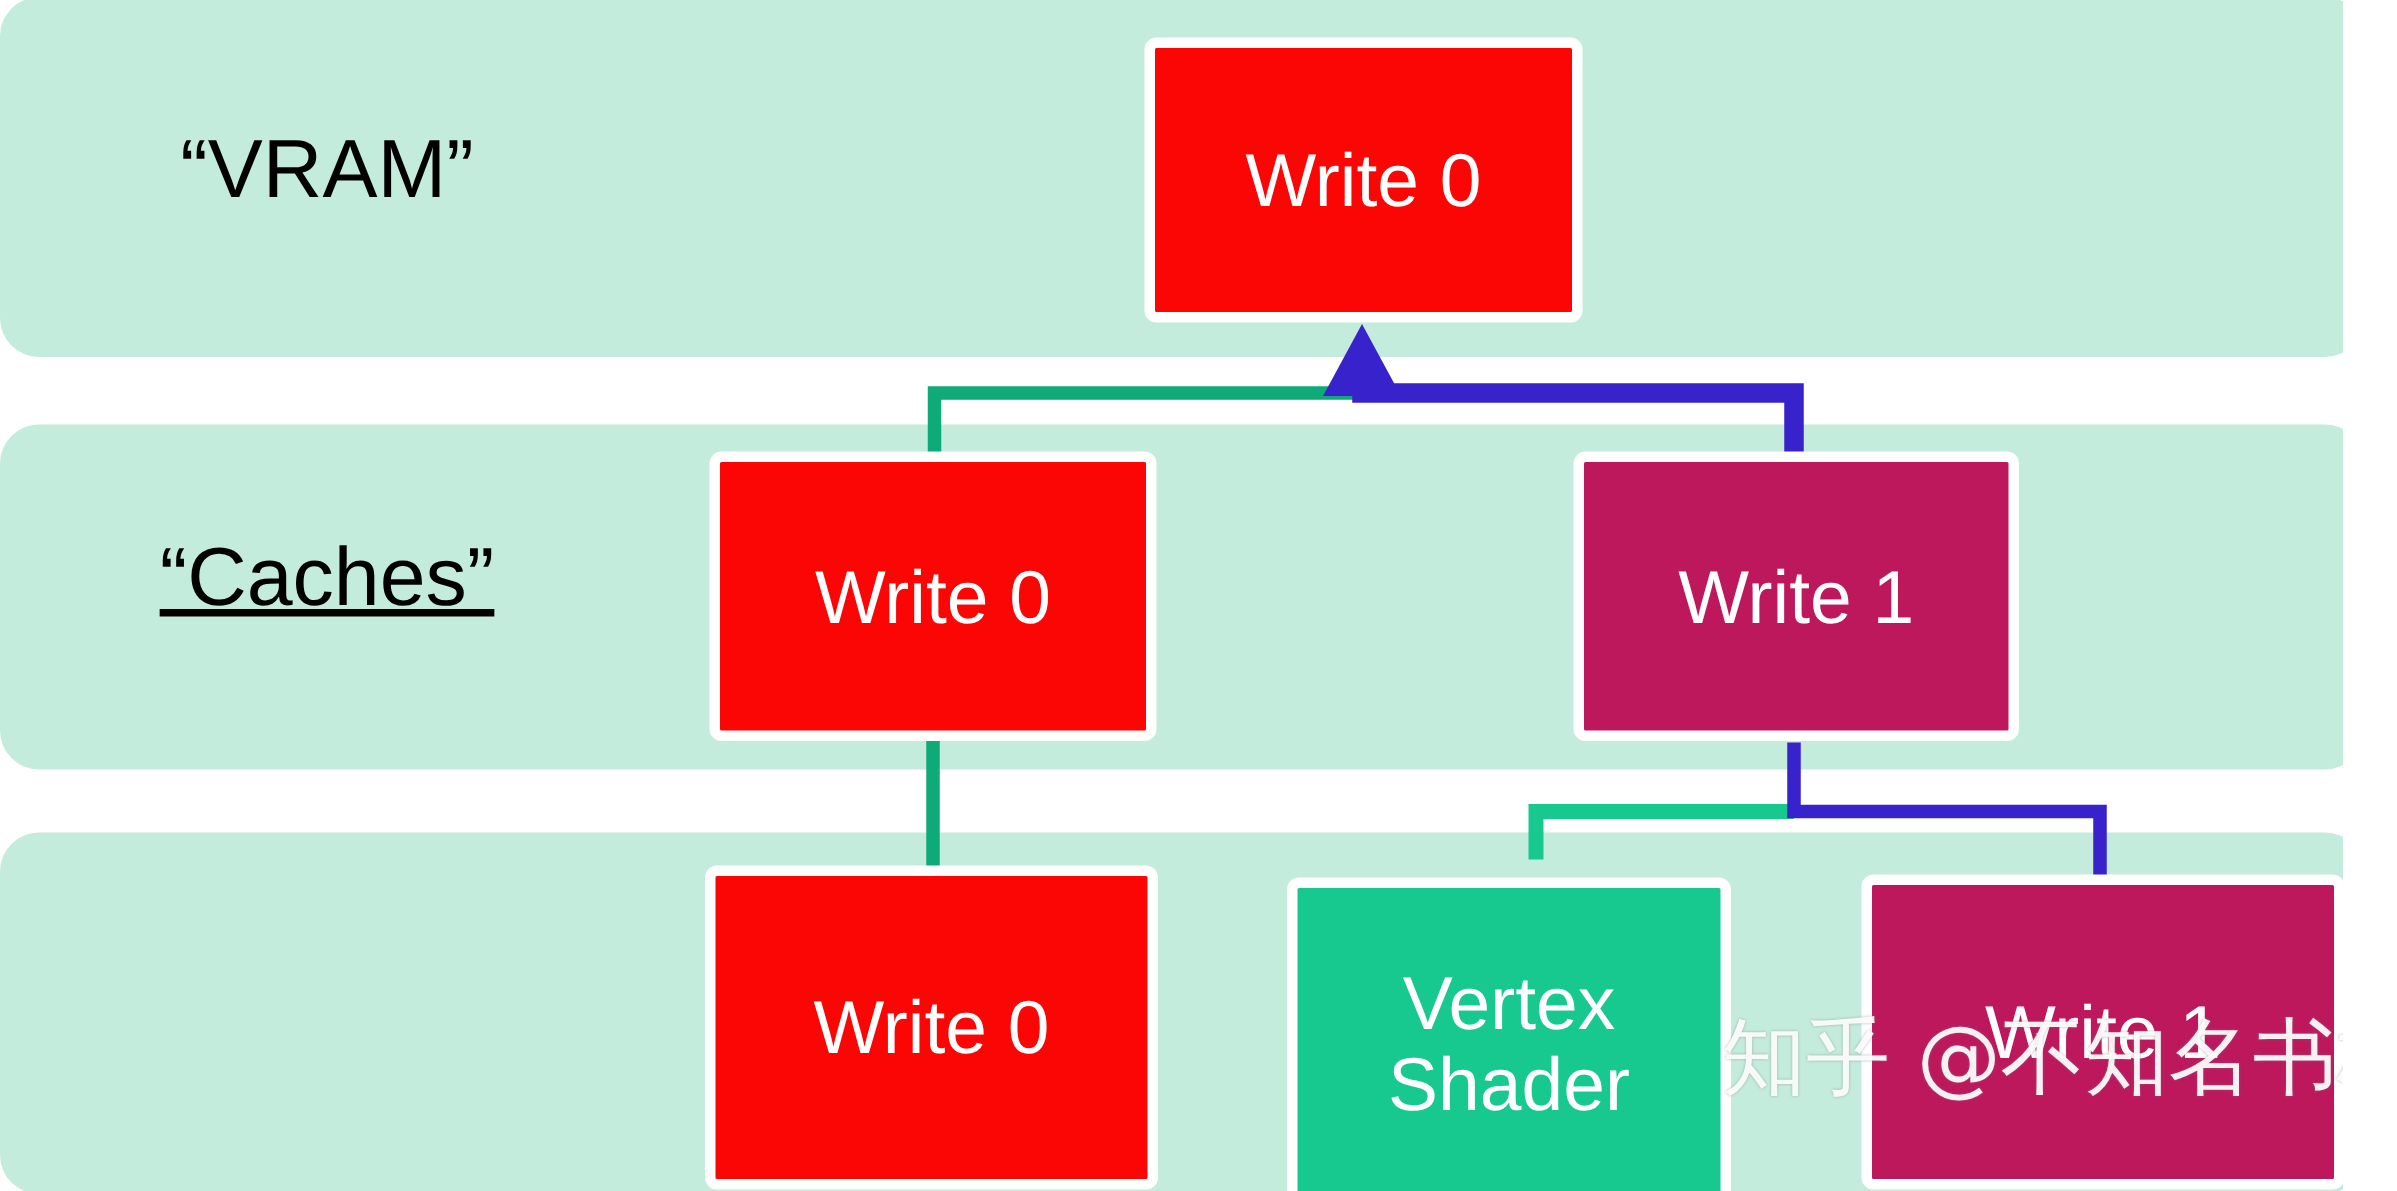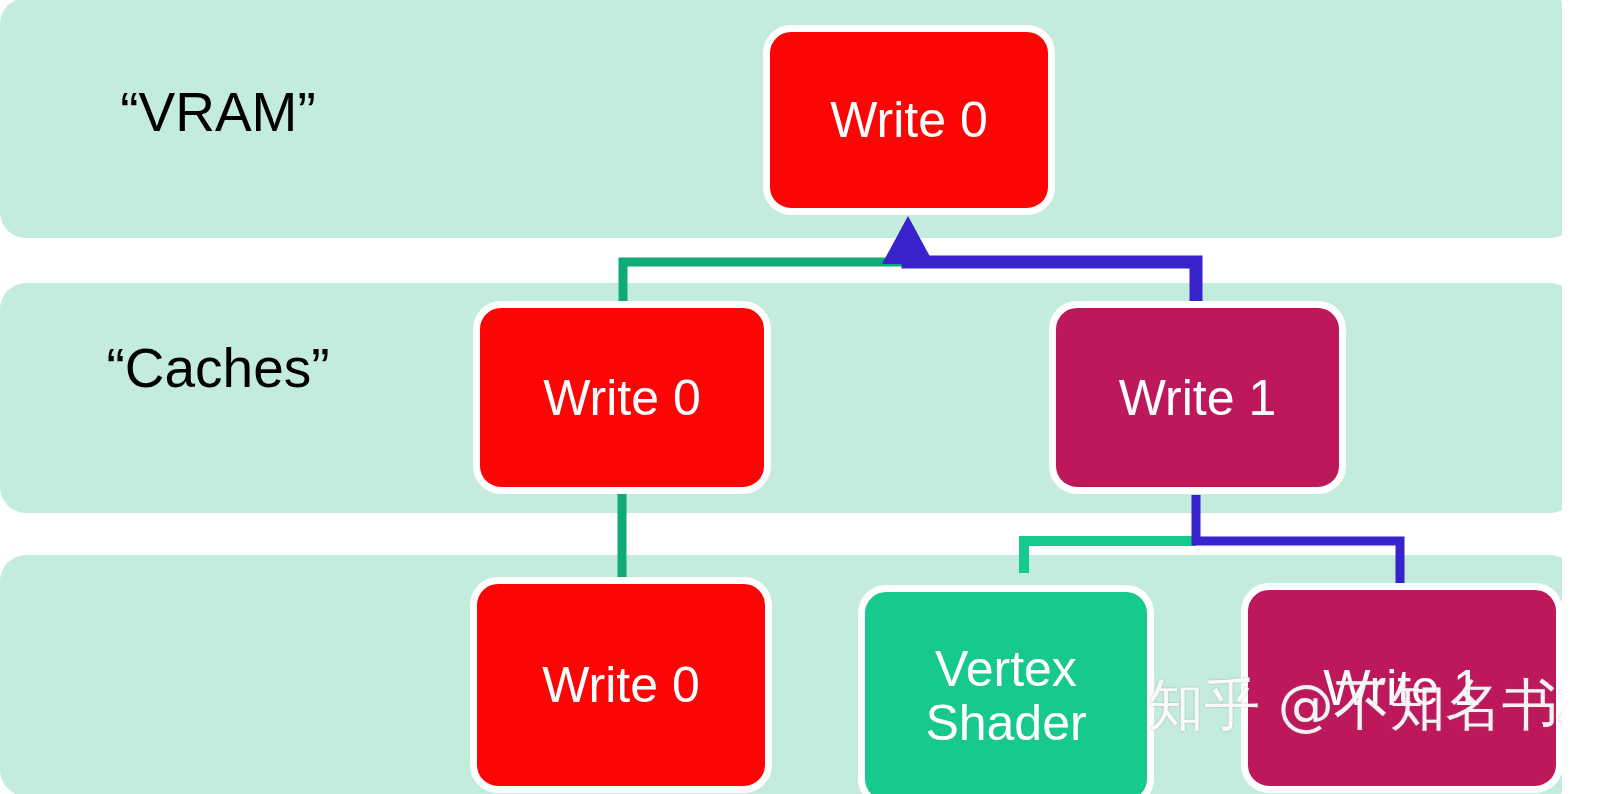--- a/index.html
+++ b/index.html
@@ -30,28 +30,28 @@
     position: absolute;
     color: #000000;
     font-size: 55px;
     line-height: 1.12;
     text-align: center;
     font-weight: 400;
     white-space: pre-line;
     letter-spacing: 0px;
   }
   #label-vram   { left: 8px; top: 82px;  width: 420px; }
-  #label-caches { left: 8px; top: 338px; width: 420px; }
+  #label-caches { left: 8px; top: 354px; width: 420px; text-decoration: underline; }
   #label-regs   { left: 8px; top: 600px; width: 420px; }
 
   .node {
     position: absolute;
     box-sizing: border-box;
     border: 7px solid #ffffff;
-    border-radius: 28px;
+    border-radius: 8px;
     color: #ffffff;
     display: flex;
     align-items: center;
     justify-content: center;
     text-align: center;
     font-size: 50px;
     line-height: 1.08;
     white-space: pre-line;
     z-index: 4;
   }

